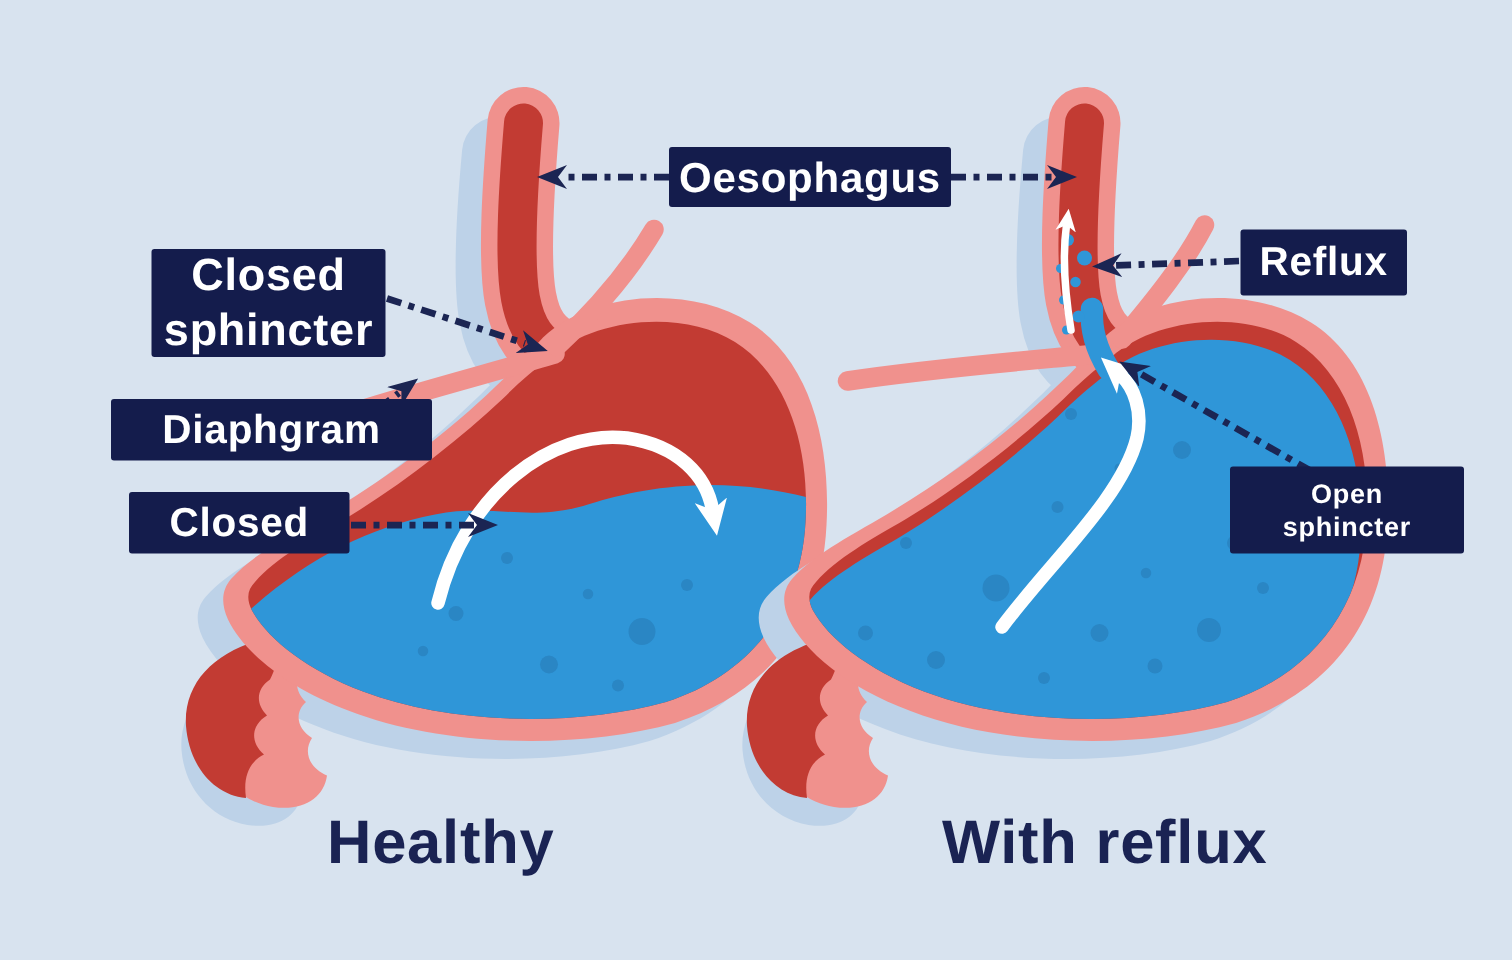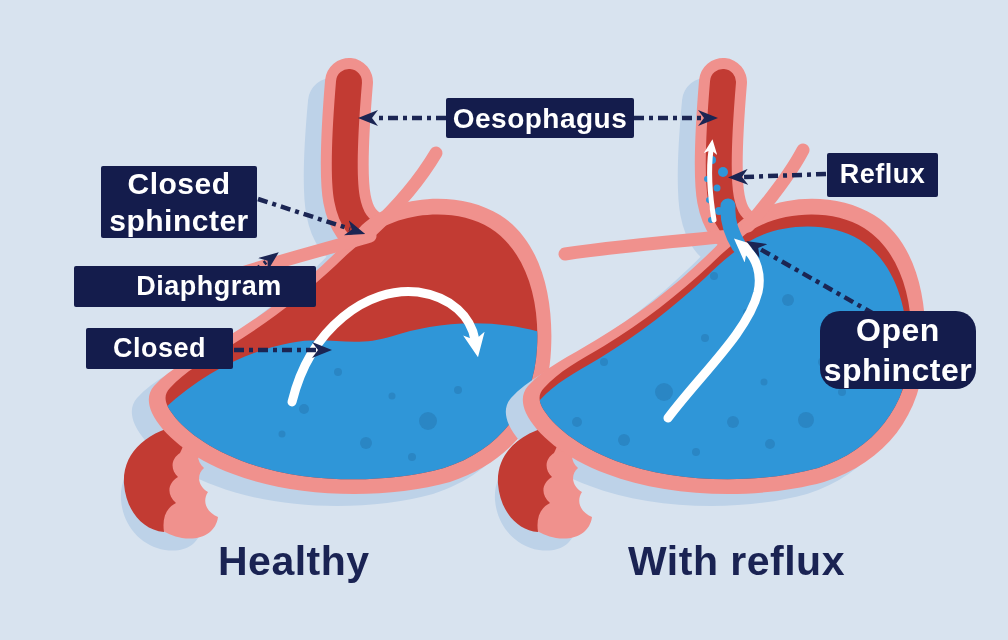--- a/index.html
+++ b/index.html
@@ -154,33 +154,33 @@
 
   <div class="label-box" style="left:446px;top:98px;width:188px;height:40px;font-size:28px;">
     <span>Oesophagus</span>
   </div>
 
   <div class="label-box" style="left:101px;top:166px;width:156px;height:72px;font-size:30px;">
     <span>Closed</span>
     <span>sphincter</span>
   </div>
 
-  <div class="label-box" style="left:74px;top:266px;width:214px;height:41px;font-size:27px;padding-left:28px;">
+  <div class="label-box" style="left:74px;top:266px;width:214px;height:41px;font-size:27px;">
     <span>Diaphgram</span>
   </div>
 
   <div class="label-box" style="left:86px;top:328px;width:147px;height:41px;font-size:27px;">
     <span>Closed</span>
   </div>
 
   <div class="label-box" style="left:827px;top:153px;width:111px;height:44px;font-size:27px;">
     <span>Reflux</span>
   </div>
 
-  <div class="label-box" style="left:820px;top:311px;width:156px;height:78px;font-size:32px;border-radius:20px;">
+  <div class="label-box" style="left:820px;top:311px;width:156px;height:58px;font-size:18px;">
     <span>Open</span>
     <span>sphincter</span>
   </div>
 
   <div class="caption" style="left:218px;top:538px;width:200px;">Healthy</div>
   <div class="caption" style="left:628px;top:538px;width:240px;">With reflux</div>
 
 </div>
 
 </body></html>

